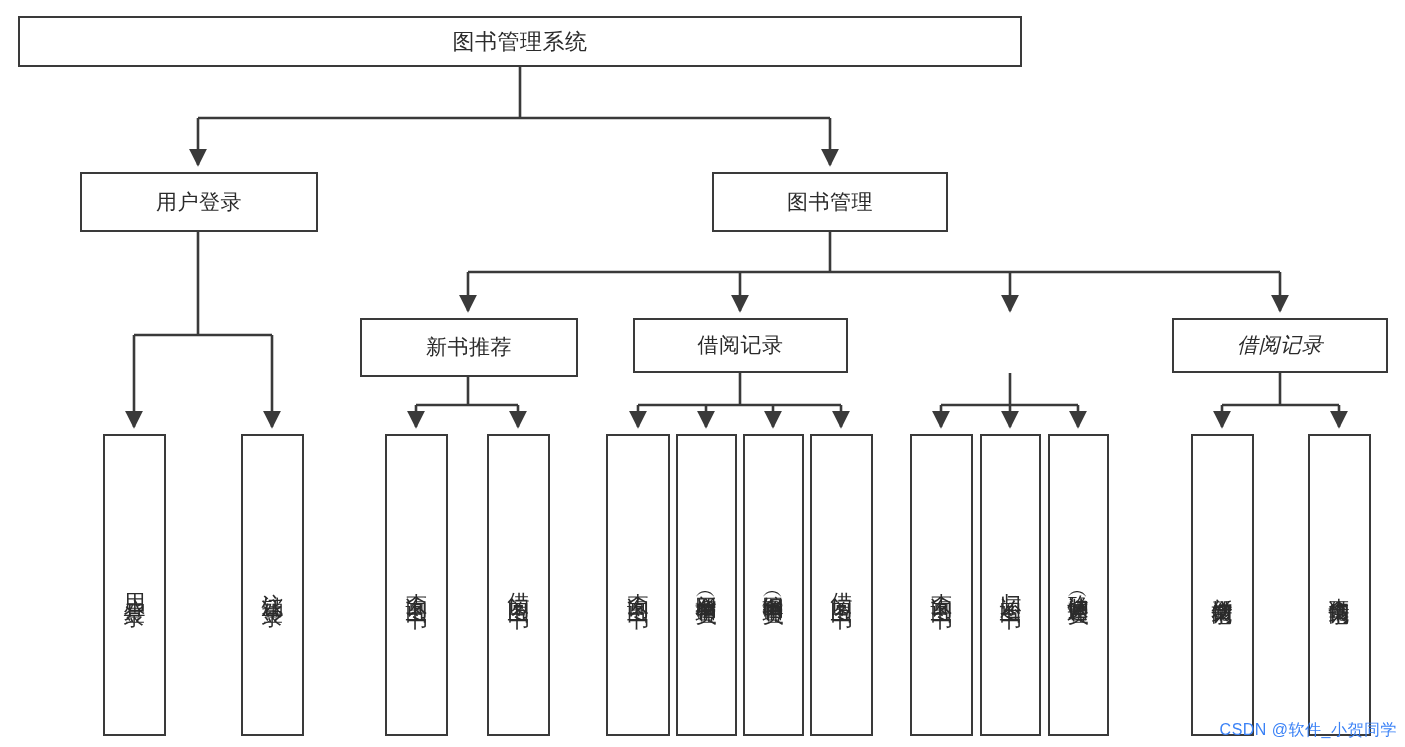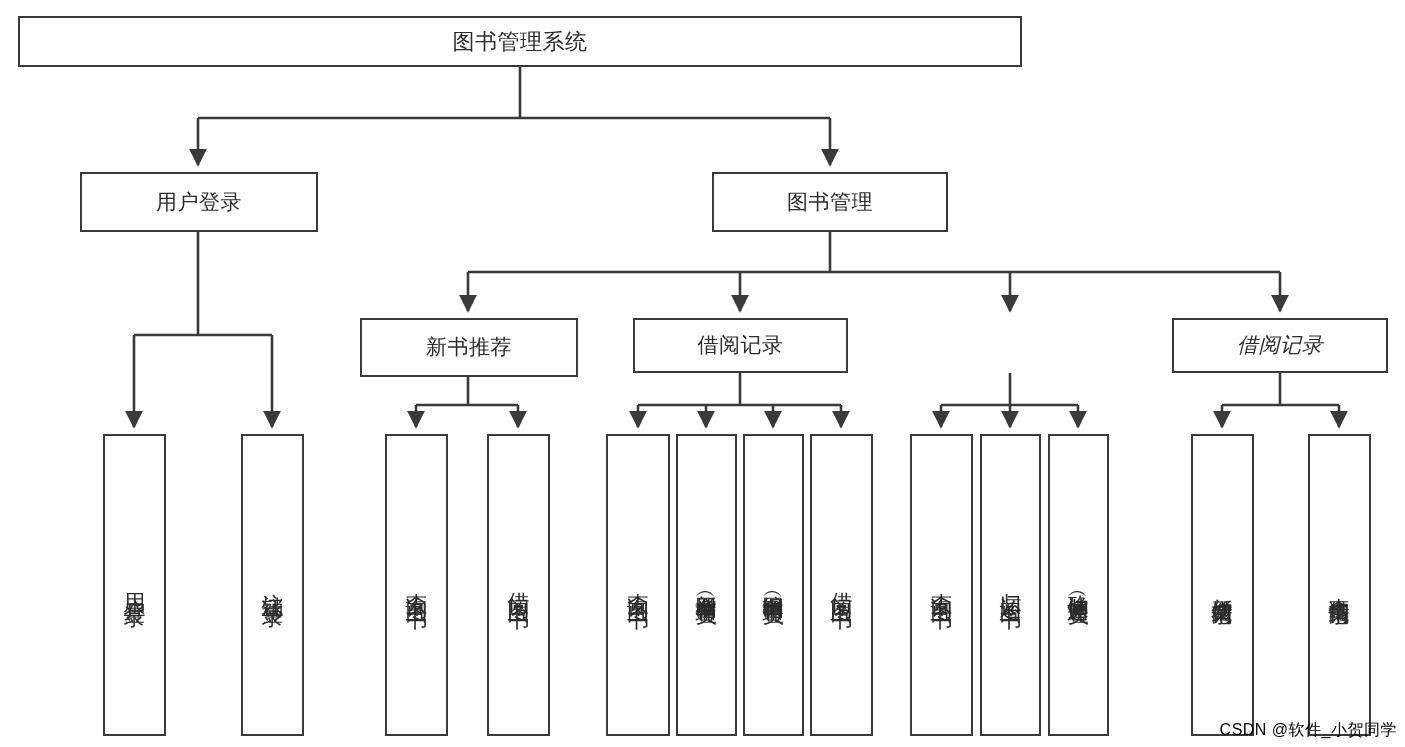--- a/index.html
+++ b/index.html
@@ -68,21 +68,21 @@
   }
   .node.vert.tight .label {
     font-size: 21px;
     letter-spacing: 1.5px;
   }
   #watermark {
     position: absolute;
     right: 8px;
     bottom: 6px;
     font-size: 16px;
-    color: #000000;
+    color: #3b82f6;
     letter-spacing: 0.5px;
     white-space: nowrap;
     font-family: "Liberation Sans", "DejaVu Sans", sans-serif;
   }
 </style>
 </head>
 <body>
 
 <div id="canvas">
 

